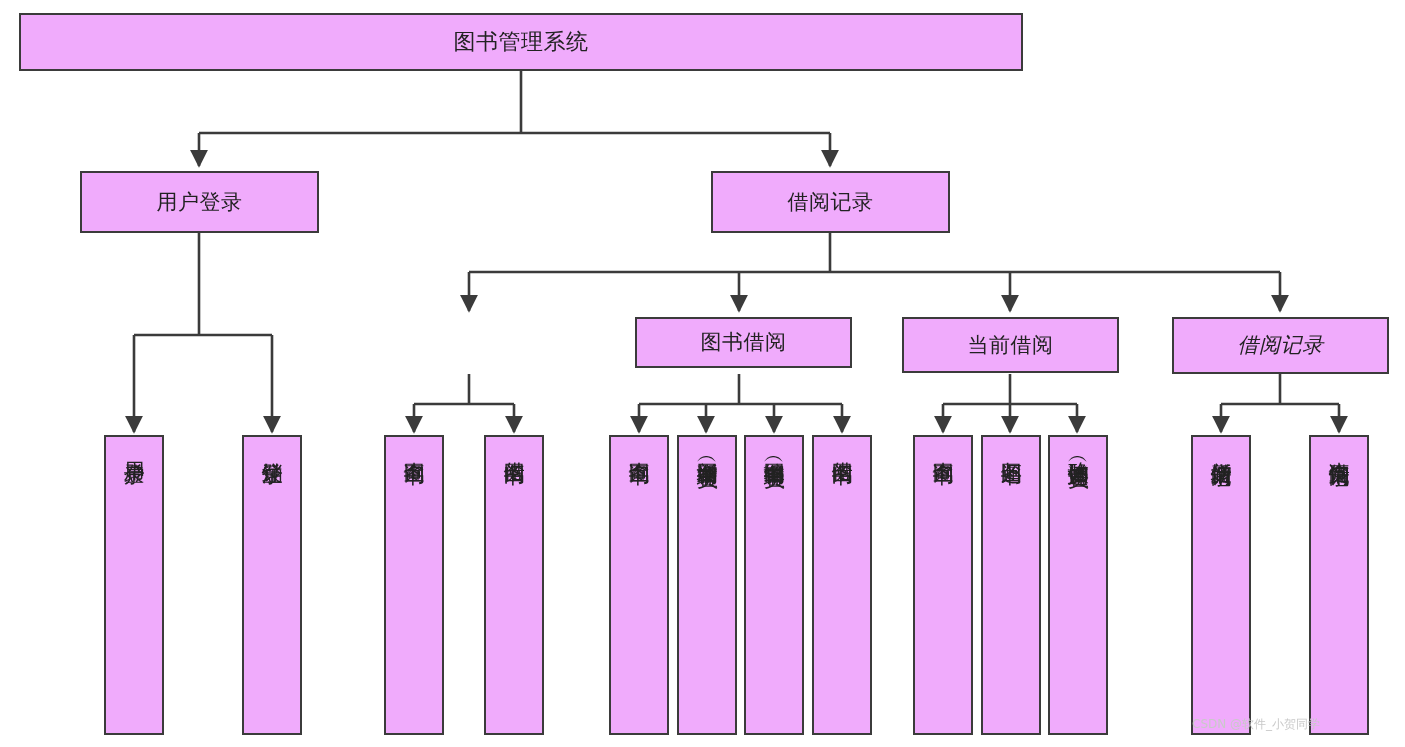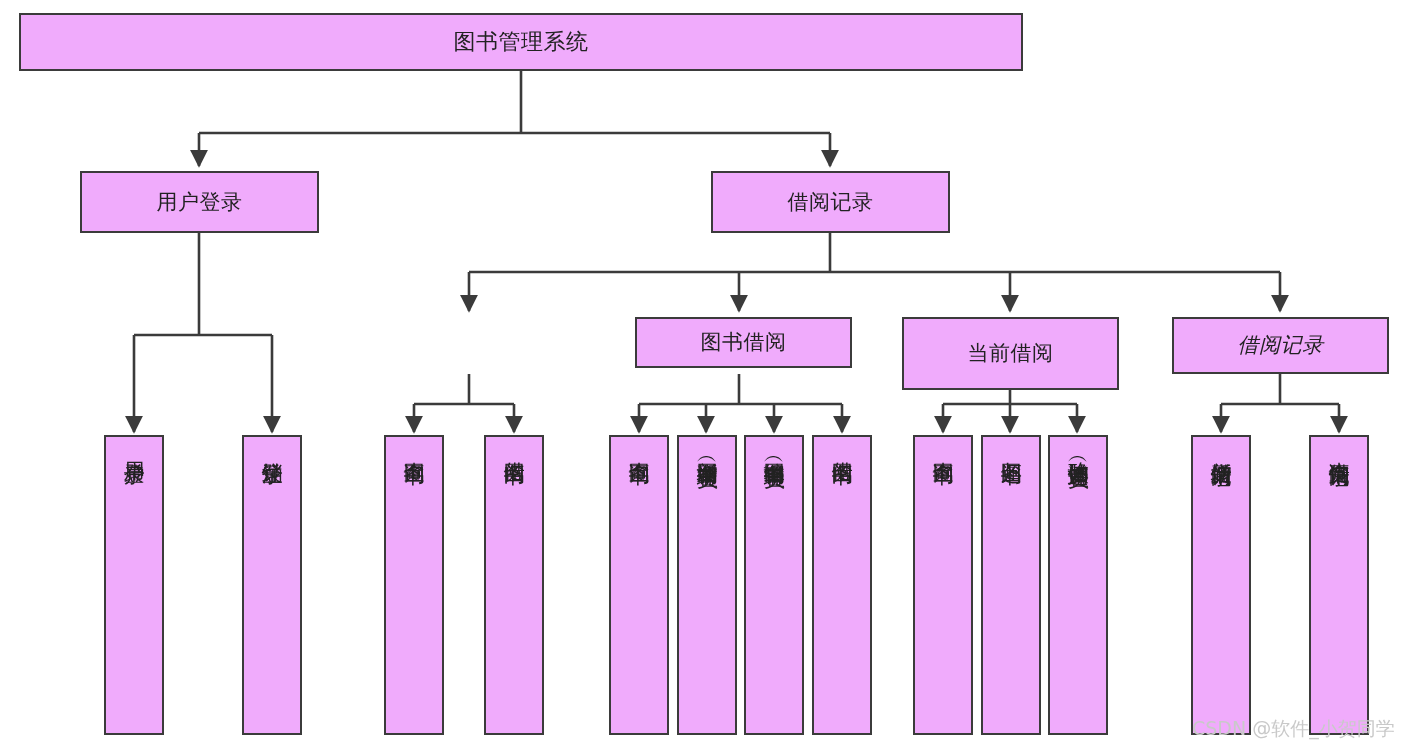--- a/index.html
+++ b/index.html
@@ -60,21 +60,21 @@
     white-space: normal;
     max-height: 292px;
   }
   .node.root .label {
     font-size: 22px;
   }
   .watermark {
     position: absolute;
     left: 1192px;
     top: 716px;
-    font-size: 19px;
+    font-size: 12px;
     color: #c9c9c9;
     white-space: nowrap;
     z-index: 5;
     font-family: "DejaVu Sans", "Liberation Sans", sans-serif;
   }
 </style>
 </head>
 <body>
 
 <div id="canvas">
@@ -137,21 +137,21 @@
   <div class="node horizontal" style="left:80px; top:171px; width:239px; height:62px;">
     <span class="label">用户登录</span>
   </div>
   <div class="node horizontal" style="left:711px; top:171px; width:239px; height:62px;">
     <span class="label">借阅记录</span>
   </div>
 
   <div class="node horizontal" style="left:635px; top:317px; width:217px; height:51px;">
     <span class="label">图书借阅</span>
   </div>
-  <div class="node horizontal" style="left:902px; top:317px; width:217px; height:73px;">
+  <div class="node horizontal" style="left:902px; top:317px; width:217px; height:56px;">
     <span class="label">当前借阅</span>
   </div>
   <div class="node horizontal" style="left:1172px; top:317px; width:217px; height:57px;font-style:italic;">
     <span class="label">借阅记录</span>
   </div>
 
   <div class="node vertical" style="left:104px; top:435px; width:60px; height:300px;">
     <span class="label">用户登录</span>
   </div>
   <div class="node vertical" style="left:242px; top:435px; width:60px; height:300px;">

